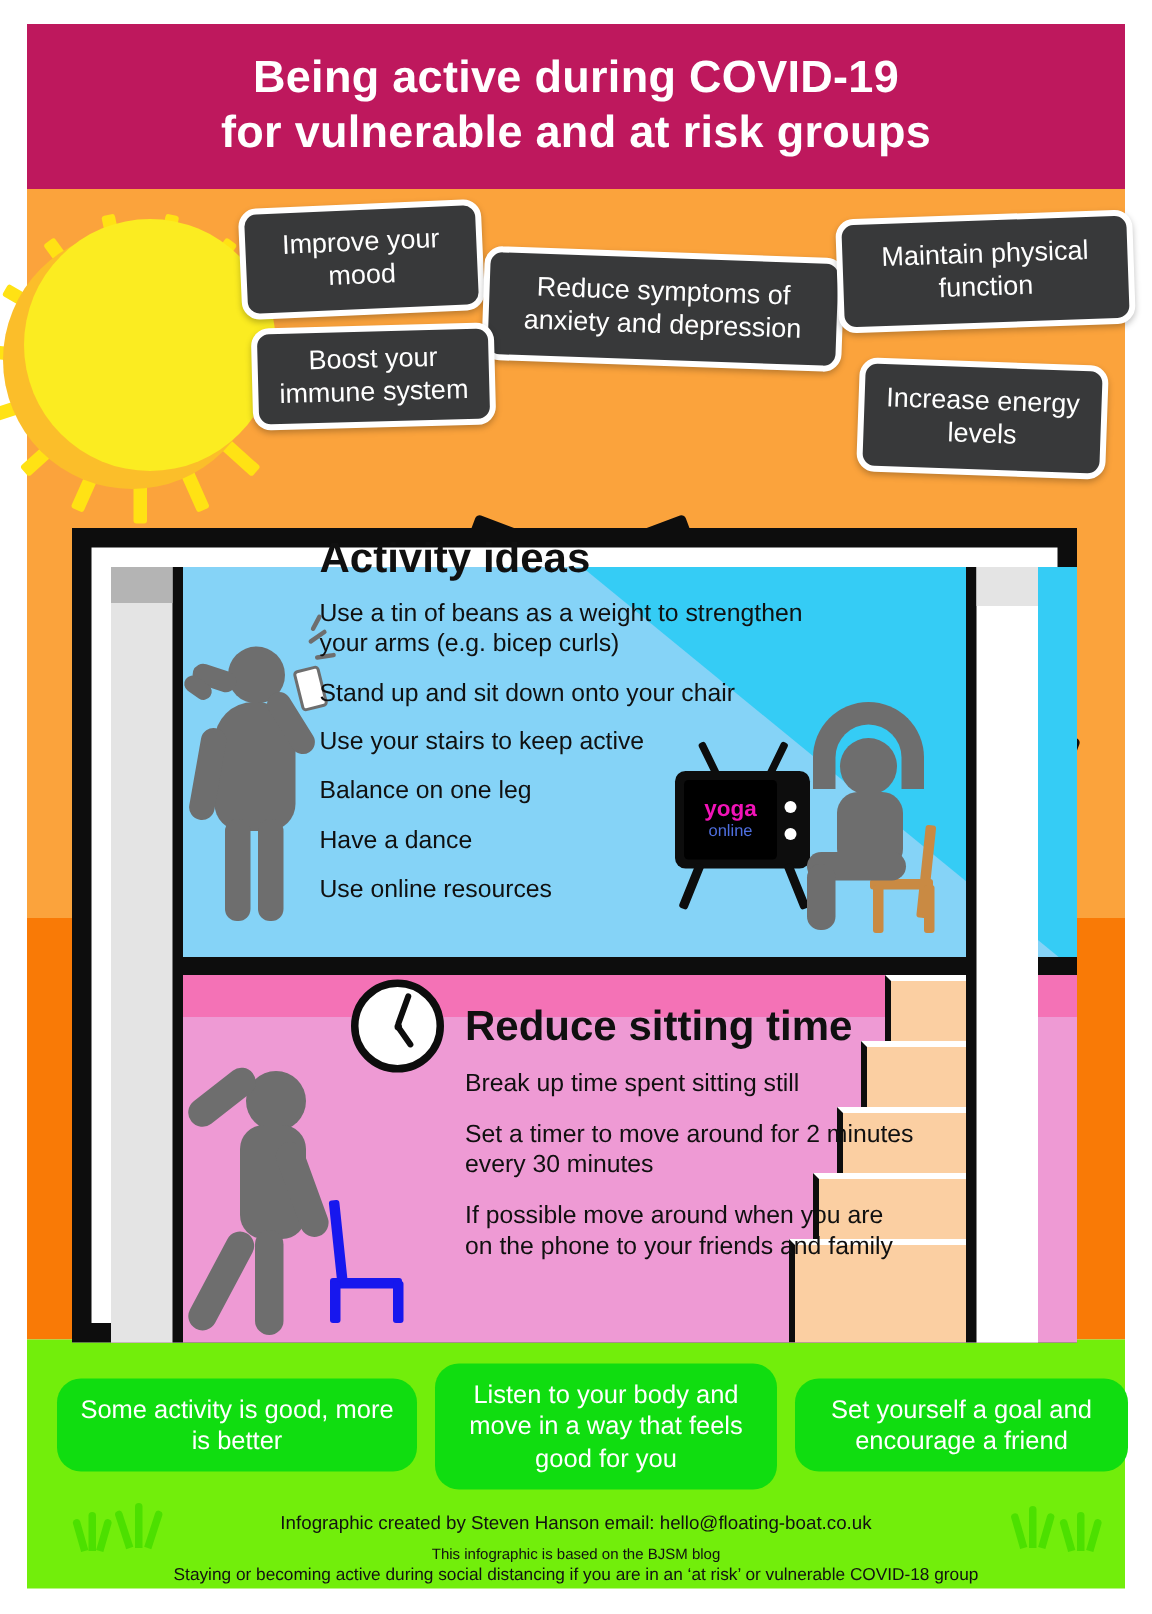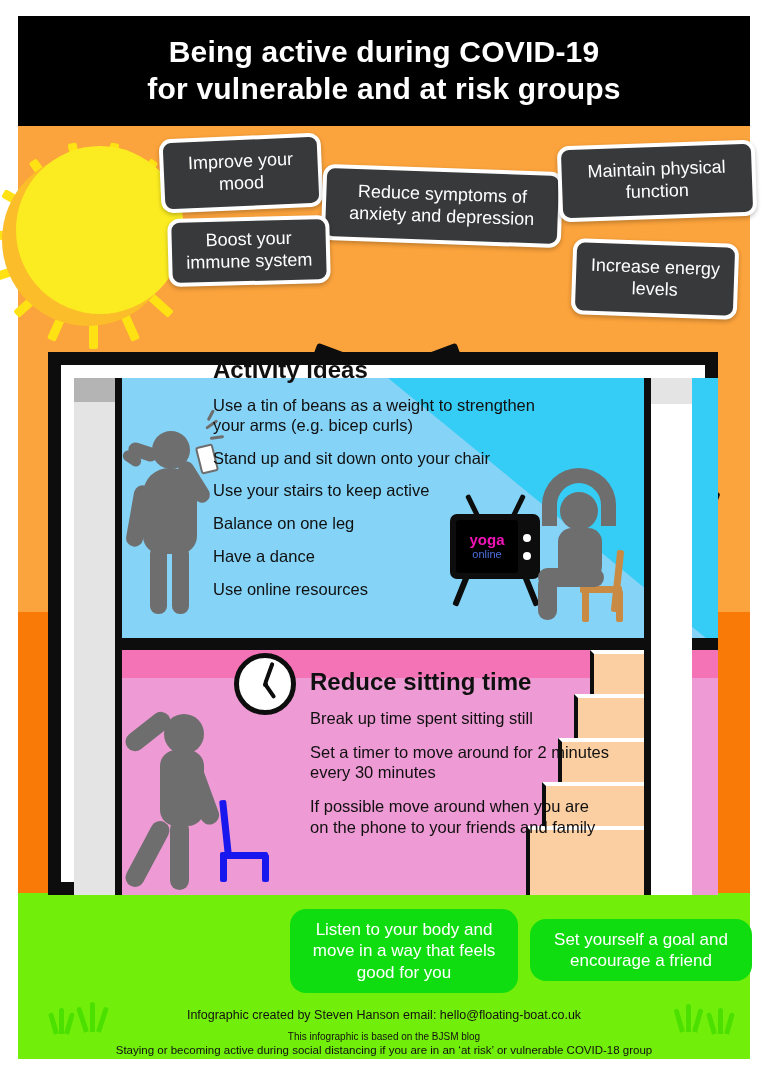--- a/index.html
+++ b/index.html
@@ -11,21 +11,21 @@
   
   .bg-white-frame{position:absolute;inset:0;background:#ffffff;}
   .band{position:absolute;left:18px;right:18px;}
   .band-orange-light{top:125px;height:487px;background:#FBA33C;}
   .band-orange-dark{top:612px;height:281px;background:#F97A06;}
   .band-green{top:893px;height:166px;background:#72EE0B;}
 
   
   .header{
     position:absolute;left:18px;top:16px;width:732px;height:110px;
-    background:#000000;display:flex;align-items:center;justify-content:center;
+    background:#be185d;display:flex;align-items:center;justify-content:center;
   }
   .header h1{
     margin:0;color:#ffffff;font-size:30px;font-weight:bold;line-height:1.22;
     text-align:center;letter-spacing:.2px;
   }
   .header .l2{display:block;}
 
   
   .sun-wrap{position:absolute;left:-22px;top:130px;width:230px;height:230px;}
   .ray{position:absolute;left:50%;top:50%;width:9px;height:108px;background:#FFE214;
@@ -74,21 +74,21 @@
     text-align:center;font-size:18px;line-height:1.2;padding:8px 12px;box-sizing:border-box;
     box-shadow:0 2px 4px rgba(0,0,0,.25);
   }
   .b1{left:160px;top:136px;width:162px;height:74px;transform:rotate(-2.5deg);}
   .b2{left:322px;top:168px;width:240px;height:76px;transform:rotate(2deg);}
   .b3{left:558px;top:143px;width:198px;height:76px;transform:rotate(-2deg);}
   .b4{left:168px;top:217px;width:162px;height:68px;transform:rotate(-1.5deg);}
   .b5{left:572px;top:241px;width:166px;height:76px;transform:rotate(2deg);}
 
   
-  .sec-title{font-size:24px;font-weight:bold;color:#101010;}
+  .sec-title{font-size:28px;font-weight:bold;color:#101010;}
   .act-block{position:absolute;left:213px;top:356px;width:350px;color:#101010;}
   .act-block .sec-title{margin-bottom:12px;}
   .act-list{list-style:none;margin:0;padding:0;font-size:16.5px;line-height:1.2;}
   .act-list li{margin-bottom:13px;}
 
   .sit-block{position:absolute;left:310px;top:668px;width:300px;color:#101010;}
   .sit-block .sec-title{margin-bottom:12px;}
   .sit-list{list-style:none;margin:0;padding:0;font-size:16.5px;line-height:1.22;}
   .sit-list li{margin-bottom:14px;}
 
@@ -337,20 +337,23 @@
     </div>
     <div class="gray rnd d-head"></div>
     <div class="gray d-armUp"></div>
     <div class="gray d-torso"></div>
     <div class="gray d-armDn"></div>
     <div class="gray d-legL"></div>
     <div class="gray d-legR"></div>
   </div>
 
   <div class="tips">
+    <div class="tip t1">
+      <span>Some activity is good, more is better</span>
+    </div>
     <div class="tip t2">
       <span>Listen to your body and move in a way that feels good for you</span>
     </div>
     <div class="tip t3">
       <span>Set yourself a goal and encourage a friend</span>
     </div>
   </div>
 
   <div class="footer">
     <div class="grass" style="left:36px;top:6px;">

